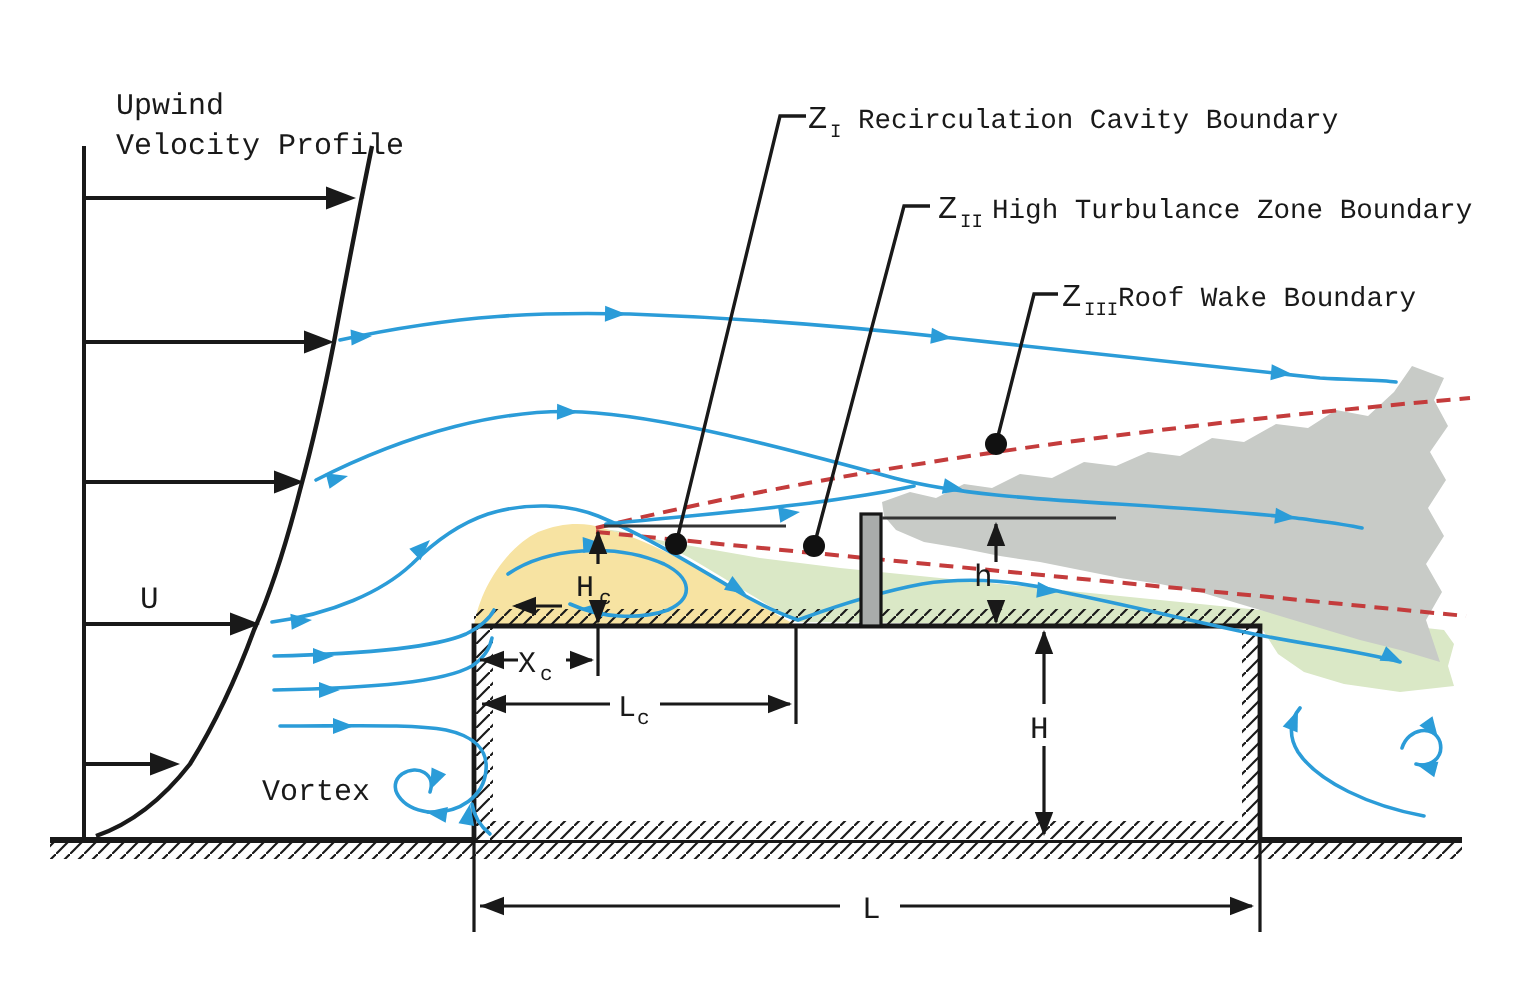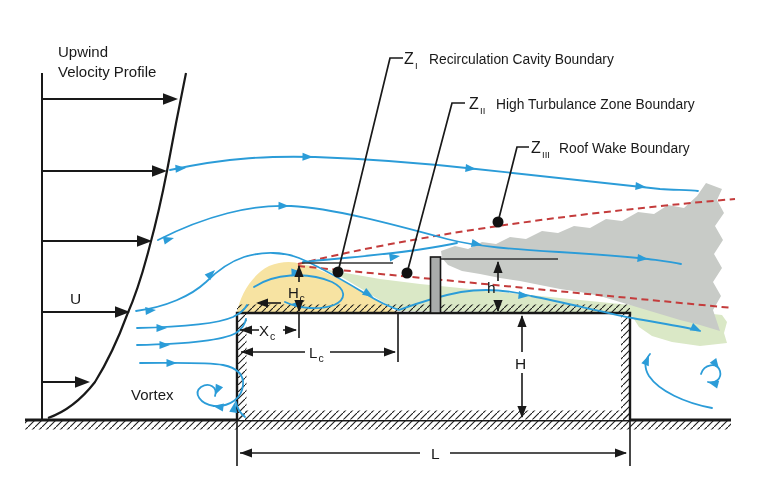--- a/index.html
+++ b/index.html
@@ -1,17 +1,17 @@
 <!DOCTYPE html>
 <html><head>
 <meta charset="utf-8">
 <style>
   html,body{margin:0;padding:0;background:#fff;}
   .stage{width:768px;height:498px;position:relative;background:#ffffff;overflow:hidden;
-         font-family:Liberation Sans, sans-serif;}
+         font-family:Liberation Mono, monospace;}
   svg{display:block;}
   text{fill:#191919;}
   .lbl{font-size:13.8px;}
   .zsym{font-size:16px;}
   .zsub{font-size:9.5px;}
   .dim{font-size:15px;}
   .dimsub{font-size:10.5px;}
   .big{font-size:15.5px;}
   .title{font-size:15px;}
   .black-line{stroke:#191919;fill:none;}

